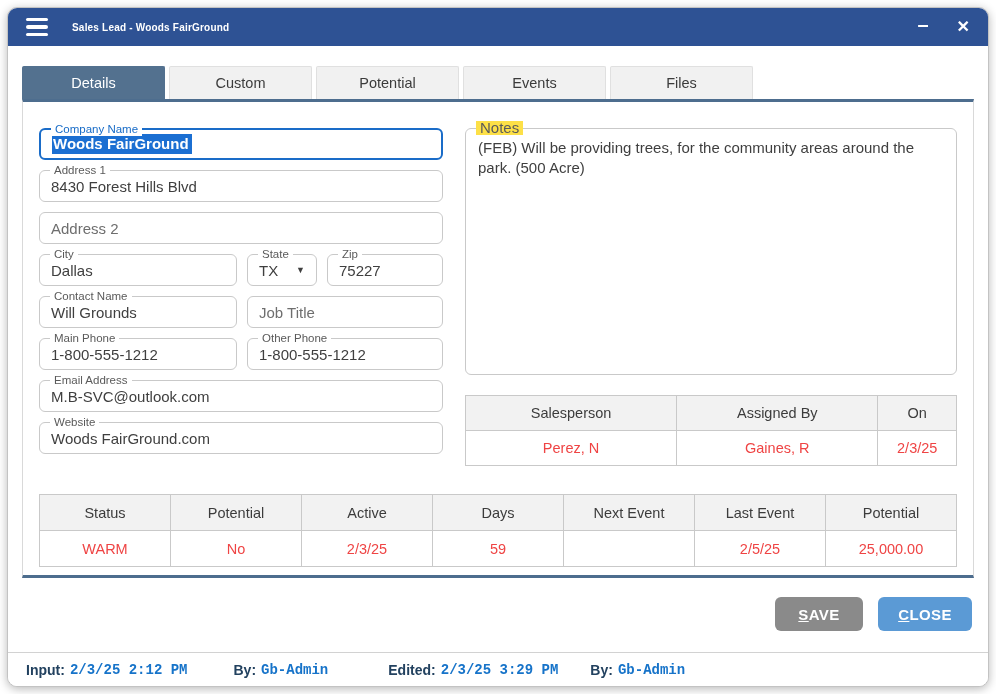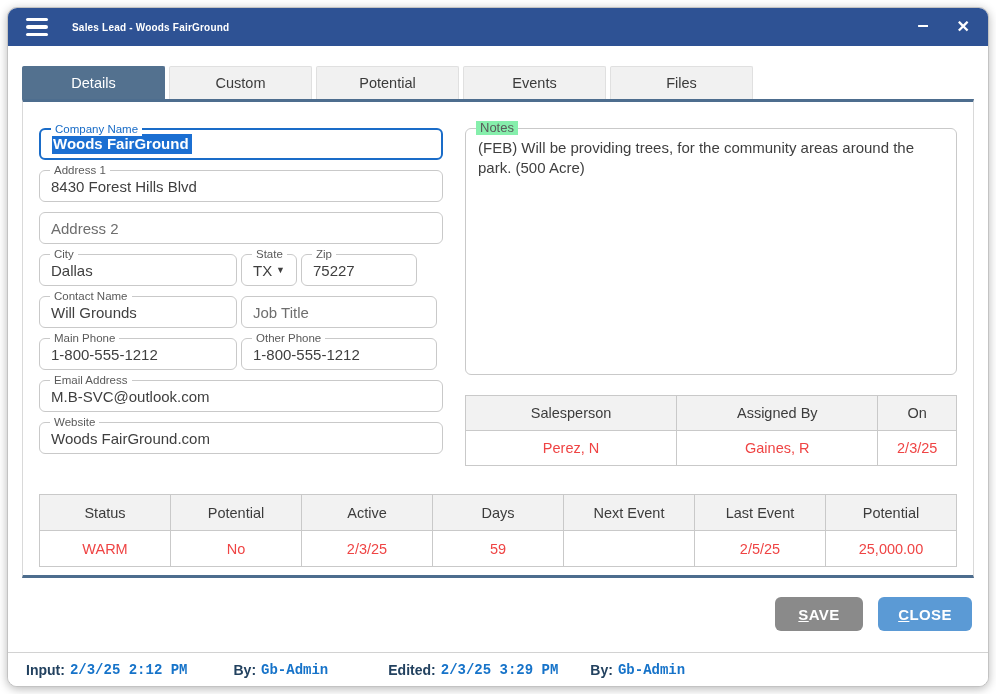--- a/index.html
+++ b/index.html
@@ -75,36 +75,36 @@
     background: #fff; padding: 0 4px;
     font-size: 11.5px; color: #5a5a5a; line-height: 14px;
   }
   .field.focused { border: 2px solid #1a6cc8; }
   .field.focused .flabel { color: #176bc7; }
   .field .placeholder { color: #6e6e6e; }
   .selected-text {
     background: #1b6fd2; color: #ffffff; font-weight: 600;
     padding: 1px 3px 2px 1px;
   }
-  .frow { display: flex; gap: 4px; }
+  .frow { display: flex; gap: 10px; }
   .frow .field { flex: 0 0 auto; }
-  .w-city { width: 198px; } .w-state { width: 56px; } .w-zip { width: 116px; }
+  .w-city { width: 198px; } .w-state { width: 70px; } .w-zip { width: 116px; }
   .w-half-l { width: 198px; } .w-half-r { width: 196px; }
   .dd-arrow { margin-left: auto; font-size: 9px; color: #3f3f3f; }
   
   .notes {
     position: relative;
     border: 1px solid #c9c9c9; border-radius: 6px;
     height: 247px; padding: 9px 12px;
     font-size: 15px; color: #3f3f3f; line-height: 1.35;
   }
   .notes .flabel {
     position: absolute; top: -8px; left: 10px;
-    background: #86efac; padding: 0 4px;
-    font-size: 13px; color: #5a5a5a; line-height: 14px;
+    background: #fde047; padding: 0 4px;
+    font-size: 15px; color: #5a5a5a; line-height: 14px;
   }
   
   table { border-collapse: collapse; width: 100%; background: #fff; }
   th, td {
     border: 1px solid #c9c9c9;
     text-align: center; font-size: 14.5px;
   }
   th { background: #f2f2f2; color: #3c3c3c; font-weight: 400; height: 36px; }
   td { color: #ef4444; height: 36px; }
   .assign-table { margin-top: 20px; }

